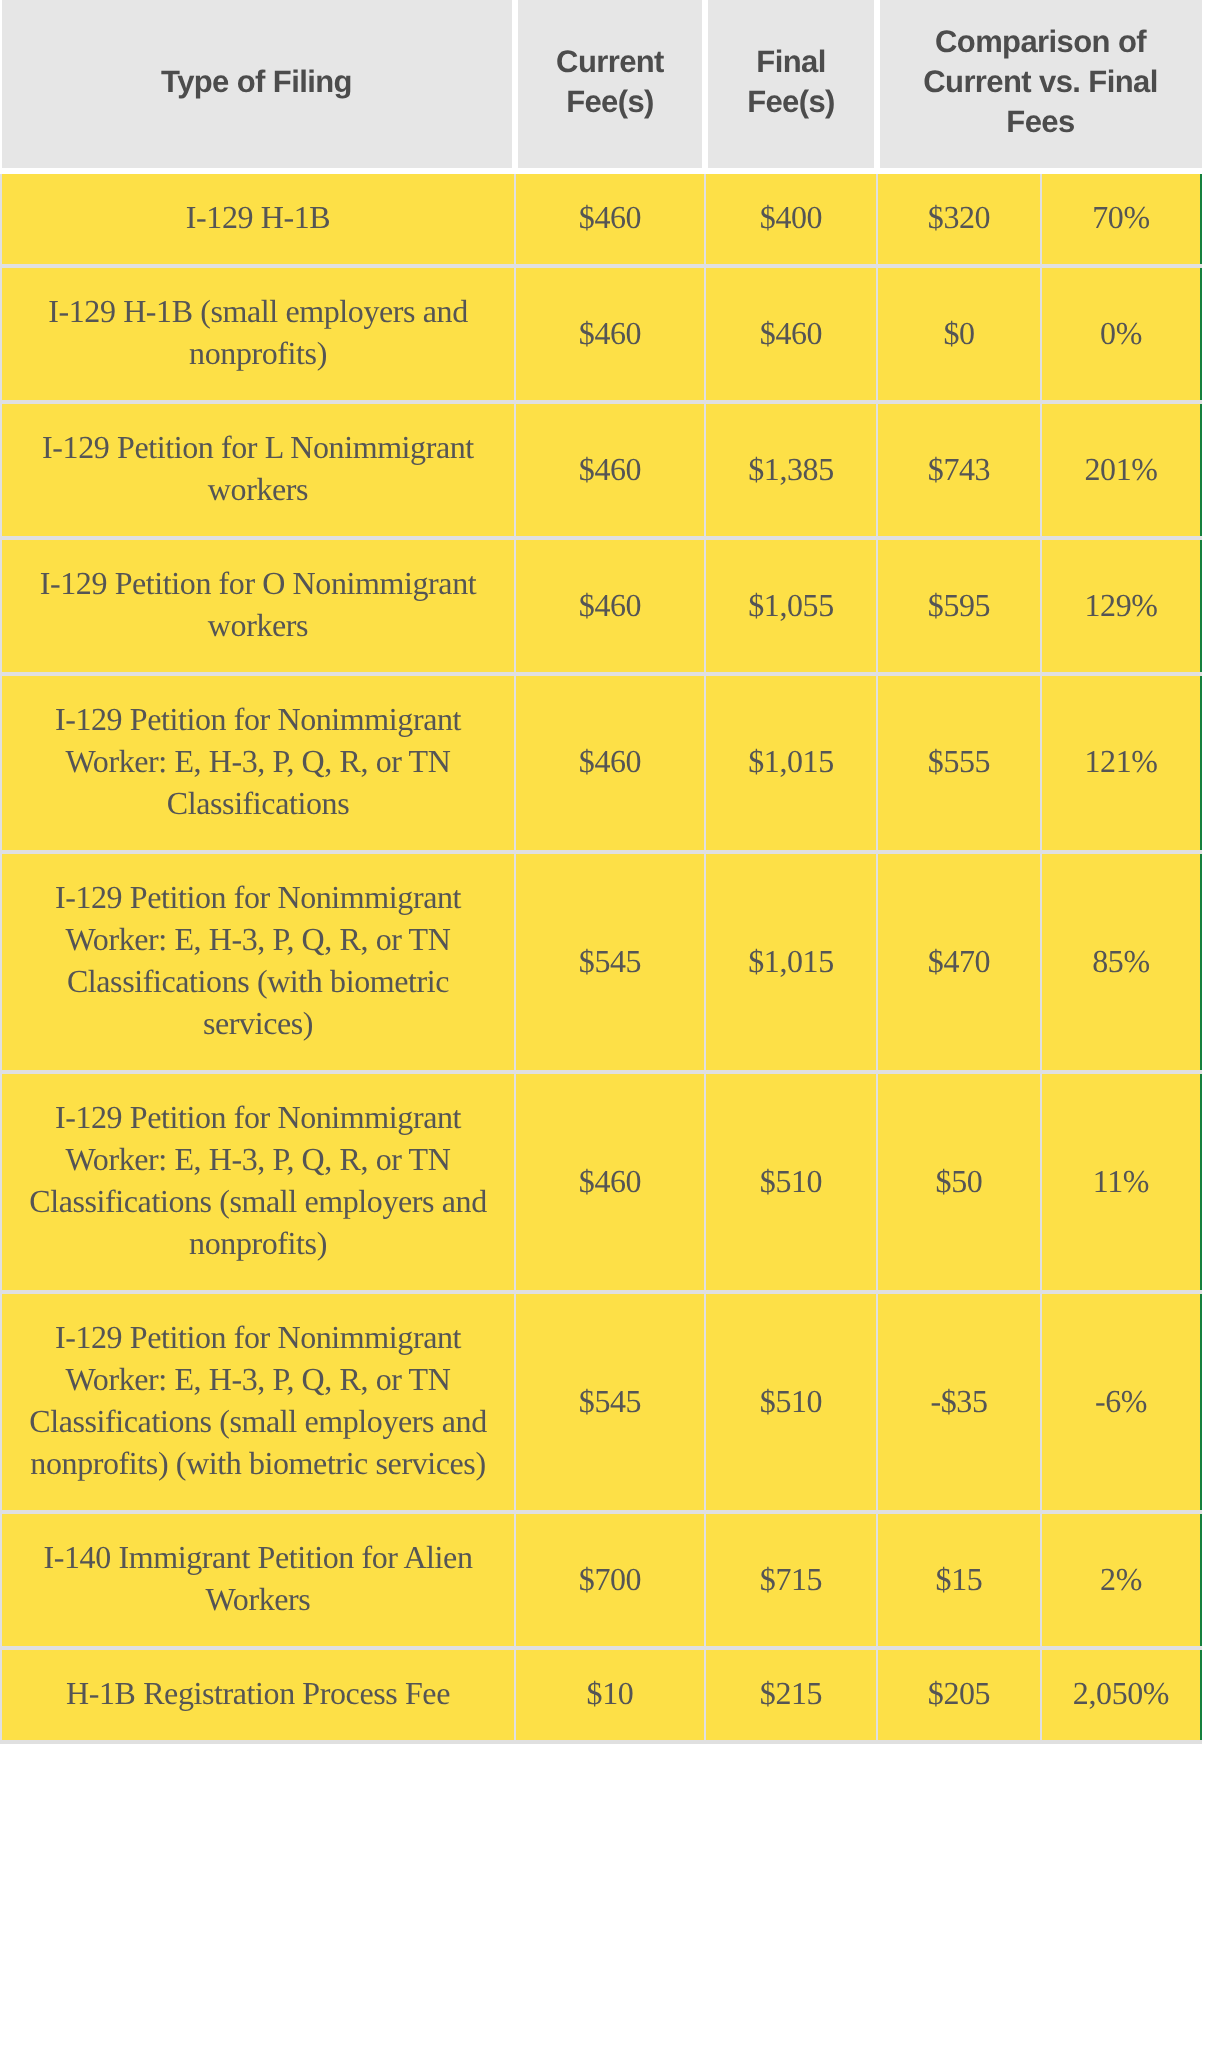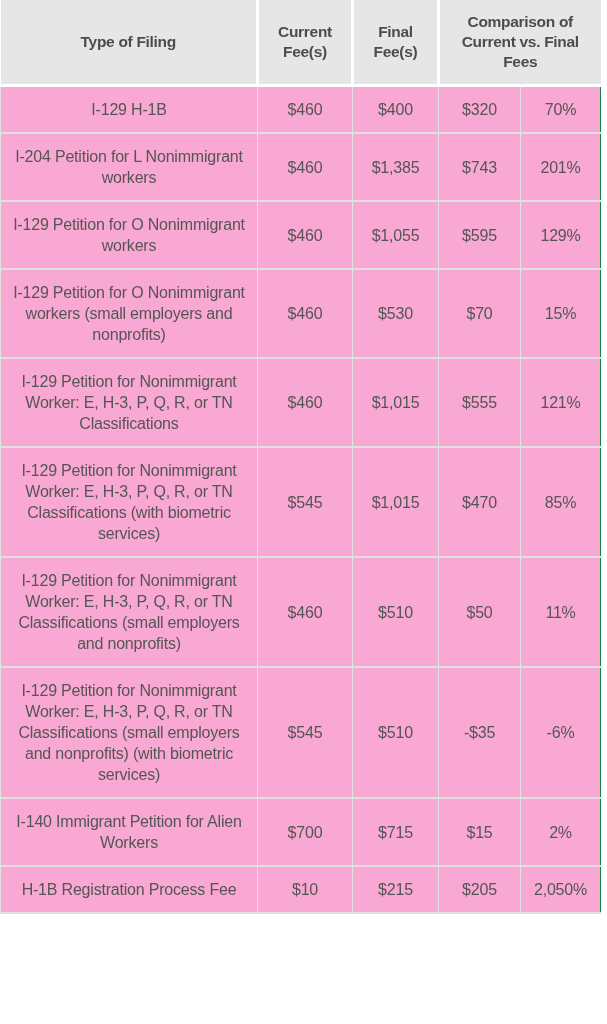--- a/index.html
+++ b/index.html
@@ -28,31 +28,32 @@
     text-align: center;
     vertical-align: middle;
     padding: 12px 3px;
     border: 3px solid #ffffff;
     border-top: none;
   }
   table.fee-table thead th:first-child { border-left: none; }
   table.fee-table thead th:last-child  { border-right: none; text-align: center; }
   
   table.fee-table tbody td {
-    background: #f9a8d4;
+    background: #fde047;
     color: #555555;
     font-size: 16px;
     letter-spacing: -0.2px;
     line-height: 21px;
     text-align: center;
     vertical-align: middle;
     padding: 12px 8px;
     border: 2px solid #e0e0e0;
     border-left-width: 1px;
     border-right-width: 1px;
+    font-family: Liberation Serif, serif;
   }
   table.fee-table tbody tr td:first-child { border-left: 1px solid #e0e0e0; }
   table.fee-table tbody tr td:last-child  { border-right: 1px solid #15803d; }
 </style>
 </head>
 <body>
 
 <table class="fee-table">
   <colgroup>
     <col style="width:257px">
@@ -71,39 +72,39 @@
   </thead>
   <tbody>
       <tr>
     <td>I-129 H-1B</td>
     <td>$460</td>
     <td>$400</td>
     <td>$320</td>
     <td>70%</td>
   </tr>
       <tr>
-    <td>I-204 Petition for L Nonimmigrant workers</td>
+    <td>I-129 H-1B (small employers and nonprofits)</td>
+    <td>$460</td>
+    <td>$460</td>
+    <td>$0</td>
+    <td>0%</td>
+  </tr>
+      <tr>
+    <td>I-129 Petition for L Nonimmigrant workers</td>
     <td>$460</td>
     <td>$1,385</td>
     <td>$743</td>
     <td>201%</td>
   </tr>
       <tr>
     <td>I-129 Petition for O Nonimmigrant workers</td>
     <td>$460</td>
     <td>$1,055</td>
     <td>$595</td>
     <td>129%</td>
-  </tr>
-      <tr>
-    <td>I-129 Petition for O Nonimmigrant workers (small employers and nonprofits)</td>
-    <td>$460</td>
-    <td>$530</td>
-    <td>$70</td>
-    <td>15%</td>
   </tr>
       <tr>
     <td>I-129 Petition for Nonimmigrant Worker: E, H-3, P, Q, R, or TN Classifications</td>
     <td>$460</td>
     <td>$1,015</td>
     <td>$555</td>
     <td>121%</td>
   </tr>
       <tr>
     <td>I-129 Petition for Nonimmigrant Worker: E, H-3, P, Q, R, or TN Classifications (with biometric services)</td>

